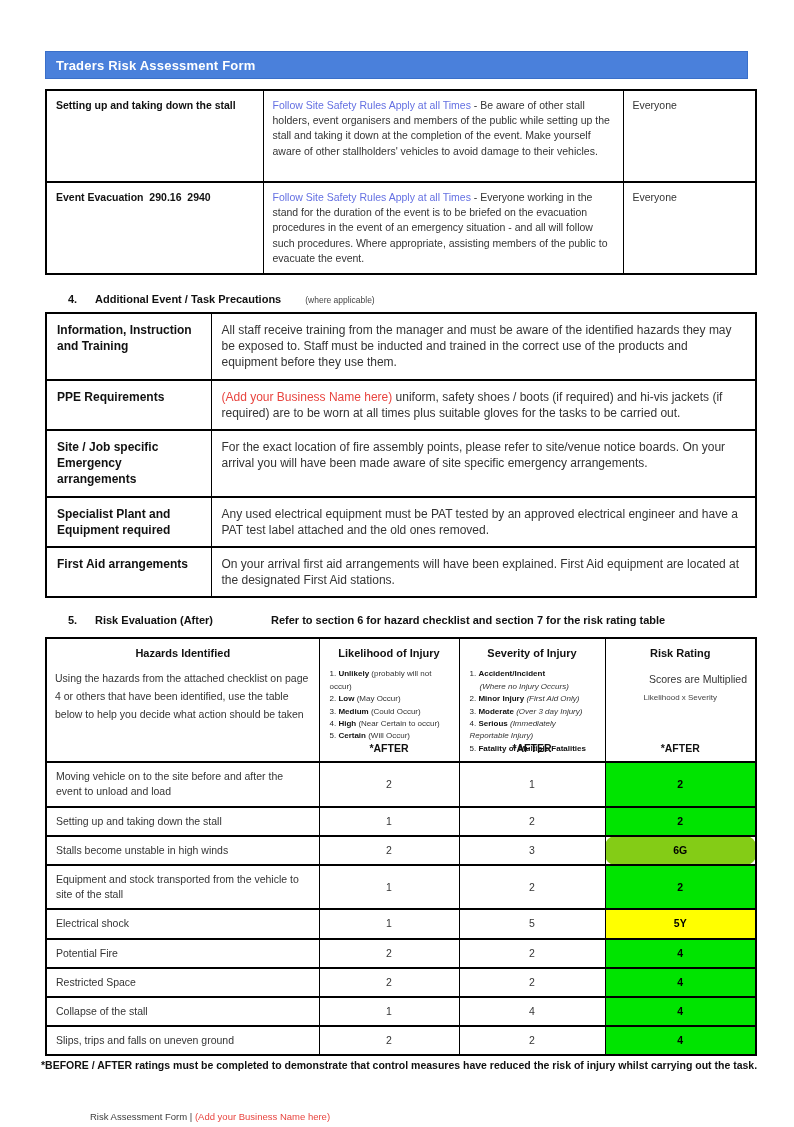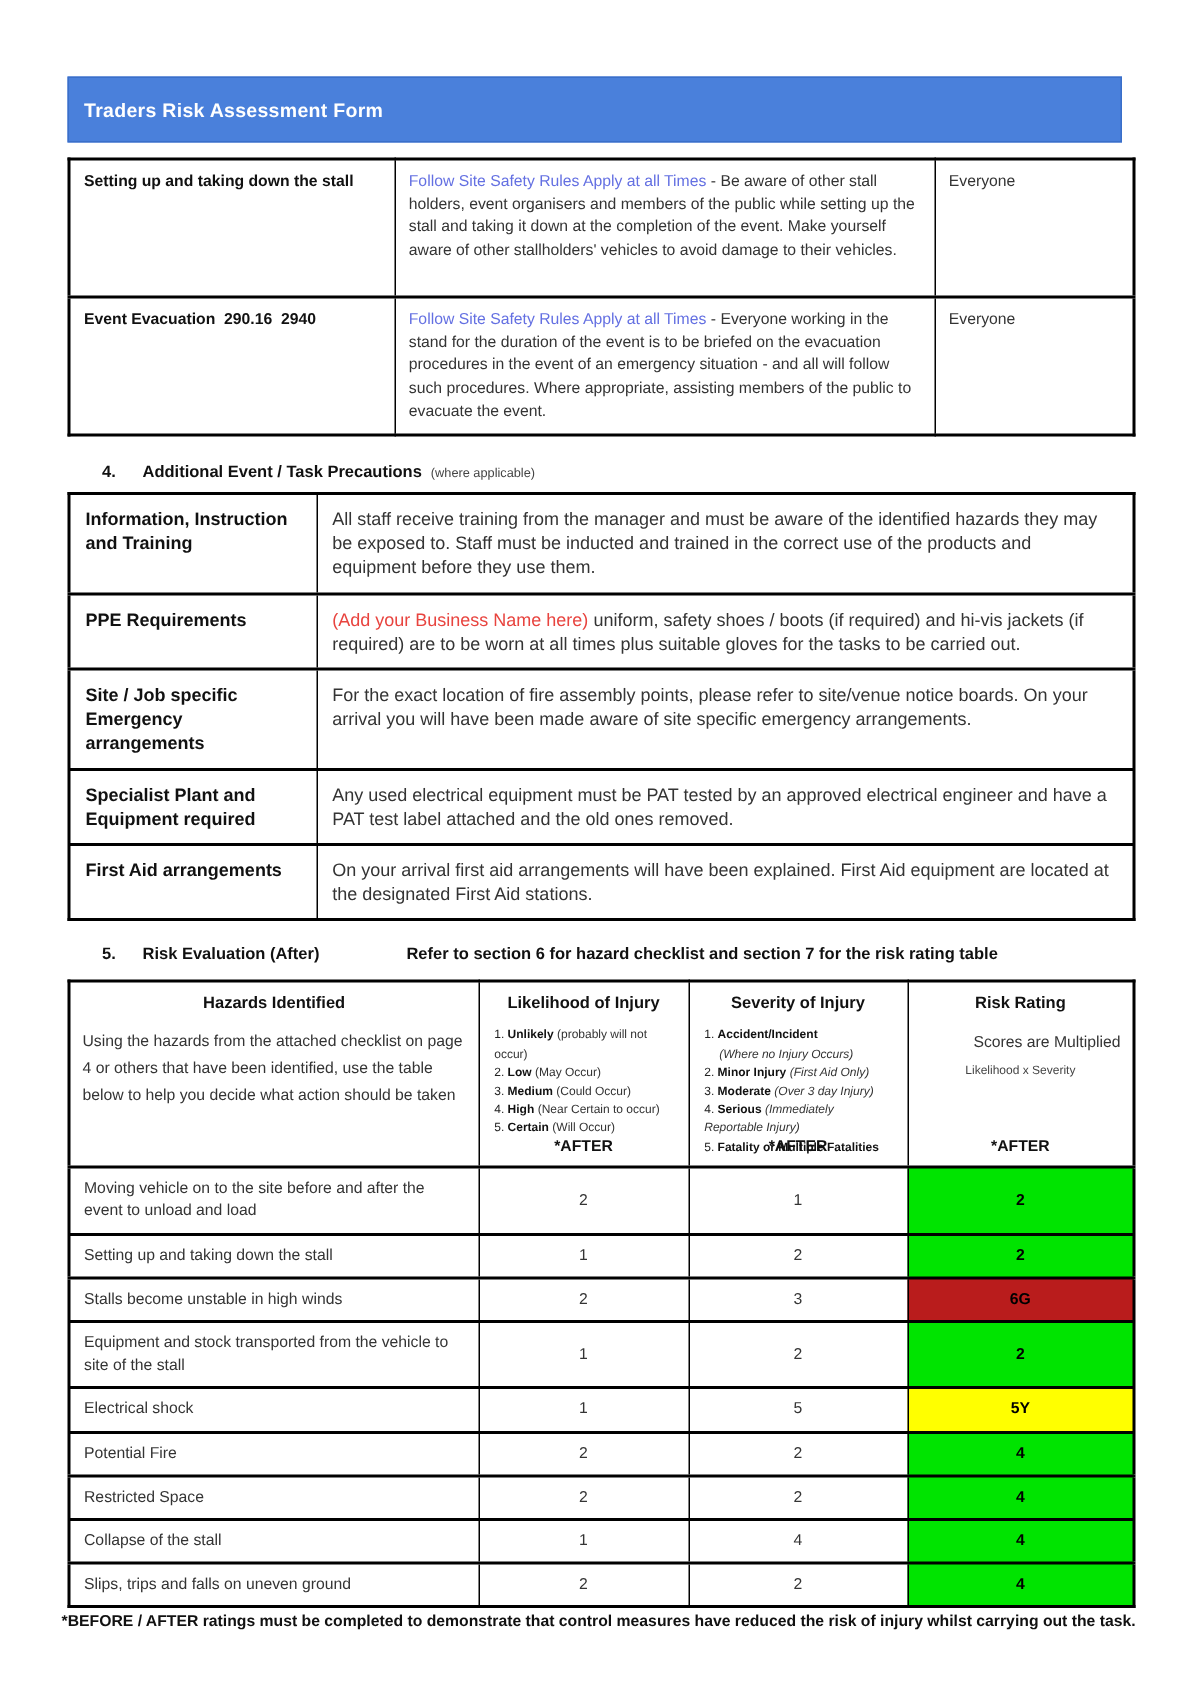--- a/index.html
+++ b/index.html
@@ -9,21 +9,21 @@
     width: 794px; height: 1127px;
     font-family: "Liberation Sans", sans-serif;
     color: #343434;
     position: relative;
     overflow: hidden;
   }
   .page { padding: 51px 39px 0 45px; width: 794px; }
 
   
   .title-bar {
-    width: 703px; height: 44px;
+    width: 703px; height: 28px;
     background: #4a80db;
     border: 1px solid #3a6fc9;
     color: #ffffff;
     font-weight: bold;
     font-size: 13px;
     display: flex; align-items: center;
     padding-left: 10px;
     letter-spacing: 0.2px;
   }
 
@@ -42,21 +42,21 @@
 
   
   .section-heading {
     display: flex; align-items: baseline;
     margin-top: 18px; margin-bottom: 7px;
     font-size: 11px; color: #111;
     padding-left: 23px;
   }
   .section-heading .num { width: 27px; font-weight: bold; }
   .section-heading .h-title { font-weight: bold; }
-  .section-heading .h-note { font-size: 8.5px; color: #444; margin-left: 6px; }
+  .section-heading .h-note { font-size: 8.5px; color: #444; margin-left: 24px; }
   .section-heading.s5 { margin-top: 16px; margin-bottom: 11px; }
   .section-heading.s5 .h-sub { font-weight: bold; margin-left: 58px; }
 
   
   .precautions-table td { padding: 8px 10px; font-size: 12px; line-height: 1.35; }
   .cell-label { font-weight: bold; color: #111; line-height: 1.5; }
   .red-text { color: #e8443f; }
 
   
   .risk-table td, .risk-table th { border: 1px solid #000; }
@@ -225,21 +225,21 @@
       <tr class="r-med">
         <td>Setting up and taking down the stall</td>
         <td class="num-cell">1</td>
         <td class="num-cell">2</td>
         <td class="rating-cell" style="background-color: rgb(0, 228, 0);">2</td>
       </tr>
       <tr class="r-med">
         <td>Stalls become unstable in high winds</td>
         <td class="num-cell">2</td>
         <td class="num-cell">3</td>
-        <td class="rating-cell" style="background-color: #b91c1c;">6G</td>
+        <td class="rating-cell" style="background-color: #84cc16; border-radius: 10px;">6G</td>
       </tr>
       <tr class="r-tall">
         <td>Equipment and stock transported from the vehicle to site of the stall</td>
         <td class="num-cell">1</td>
         <td class="num-cell">2</td>
         <td class="rating-cell" style="background-color: rgb(0, 228, 0);">2</td>
       </tr>
       <tr class="r-short">
         <td>Electrical shock</td>
         <td class="num-cell">1</td>

